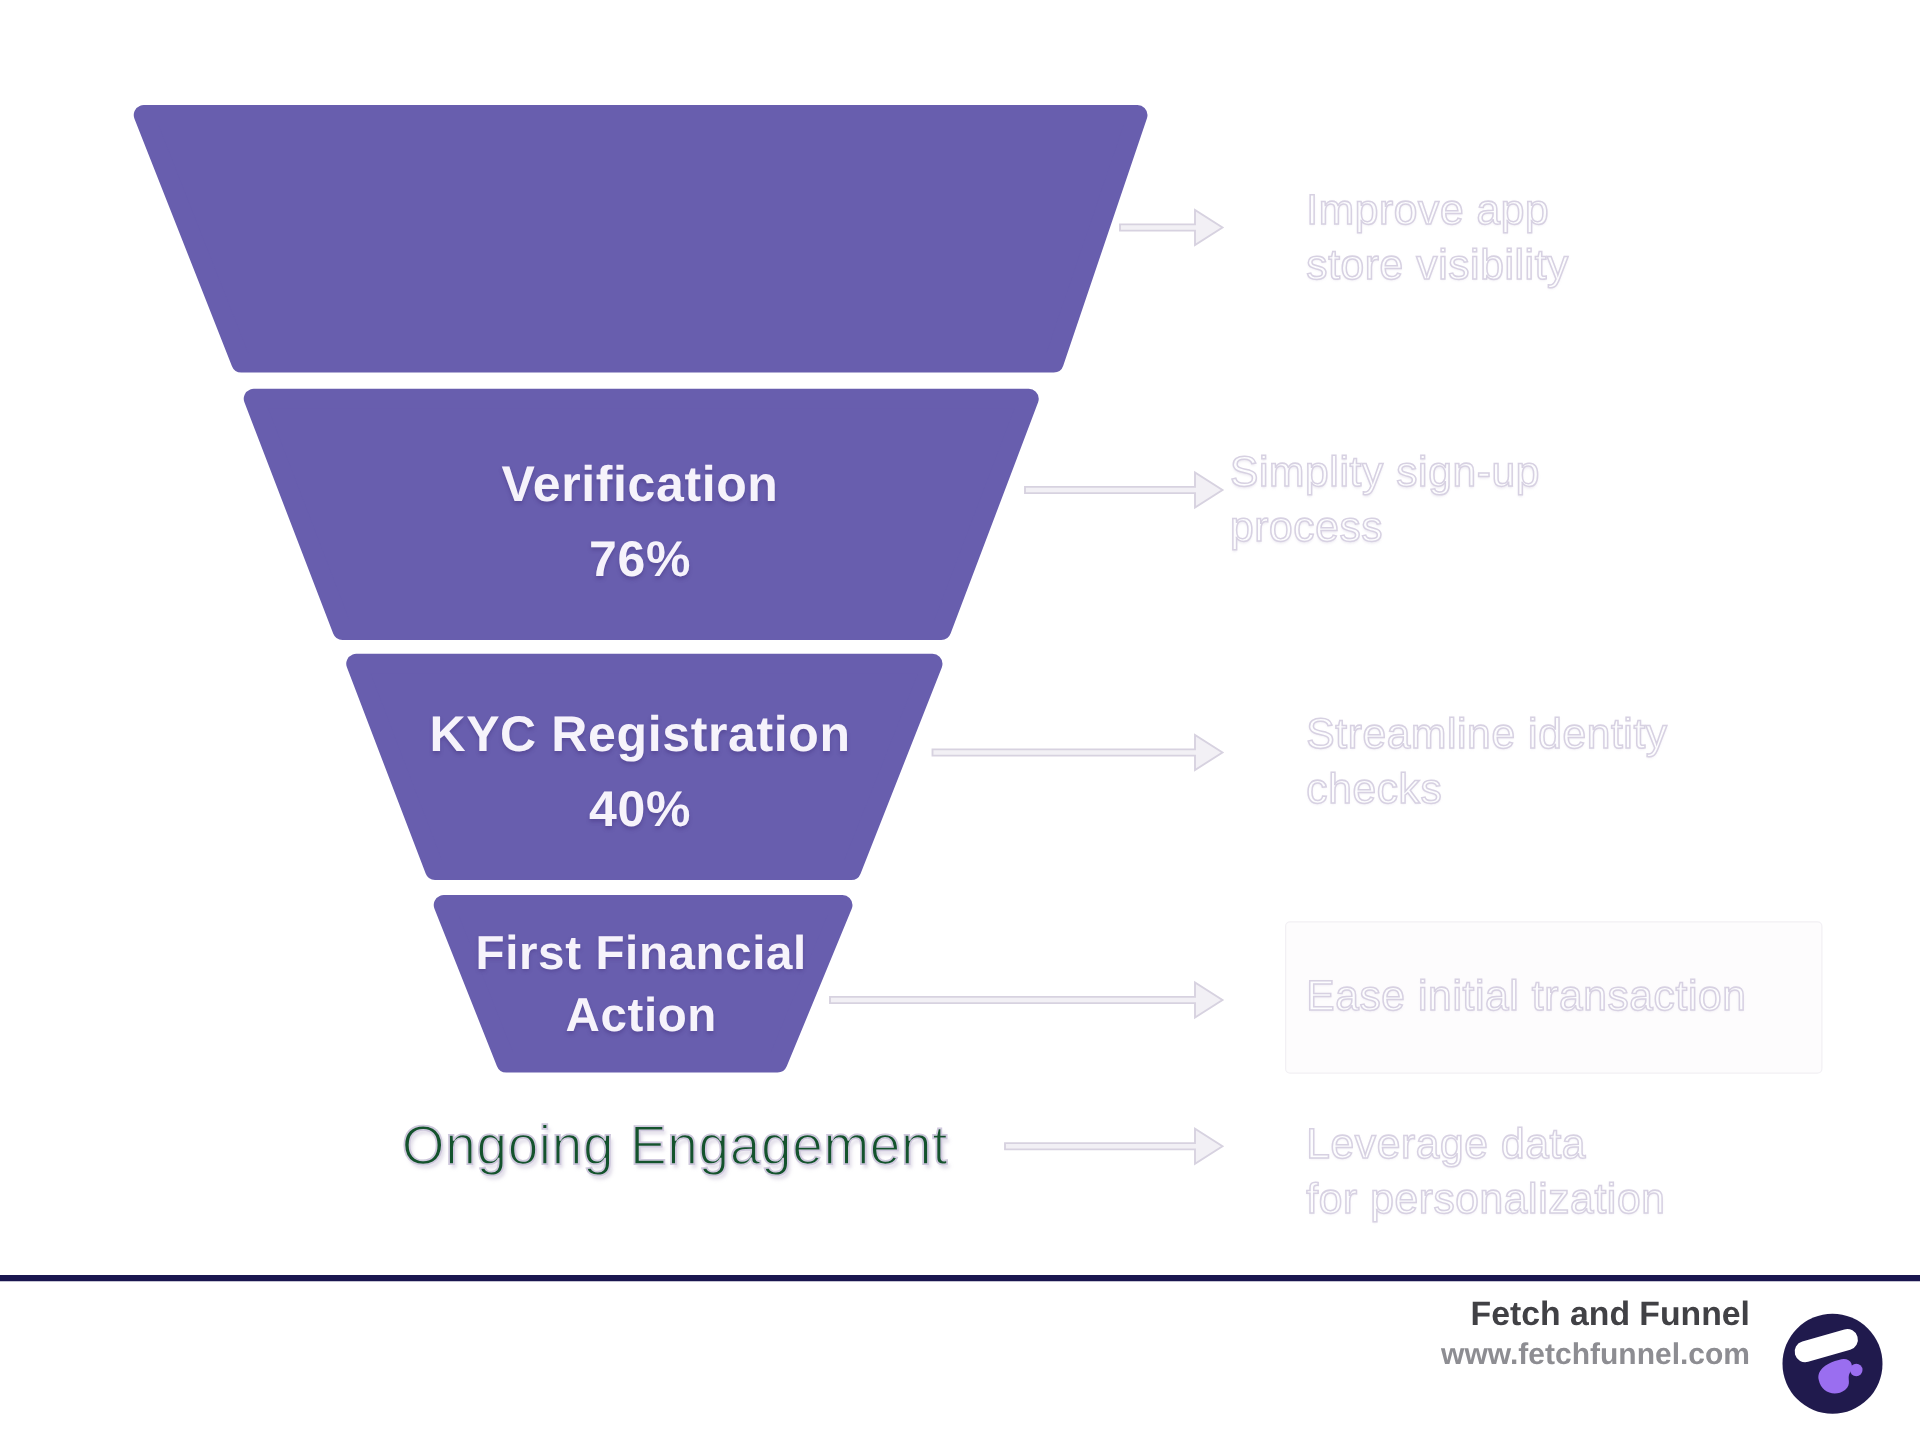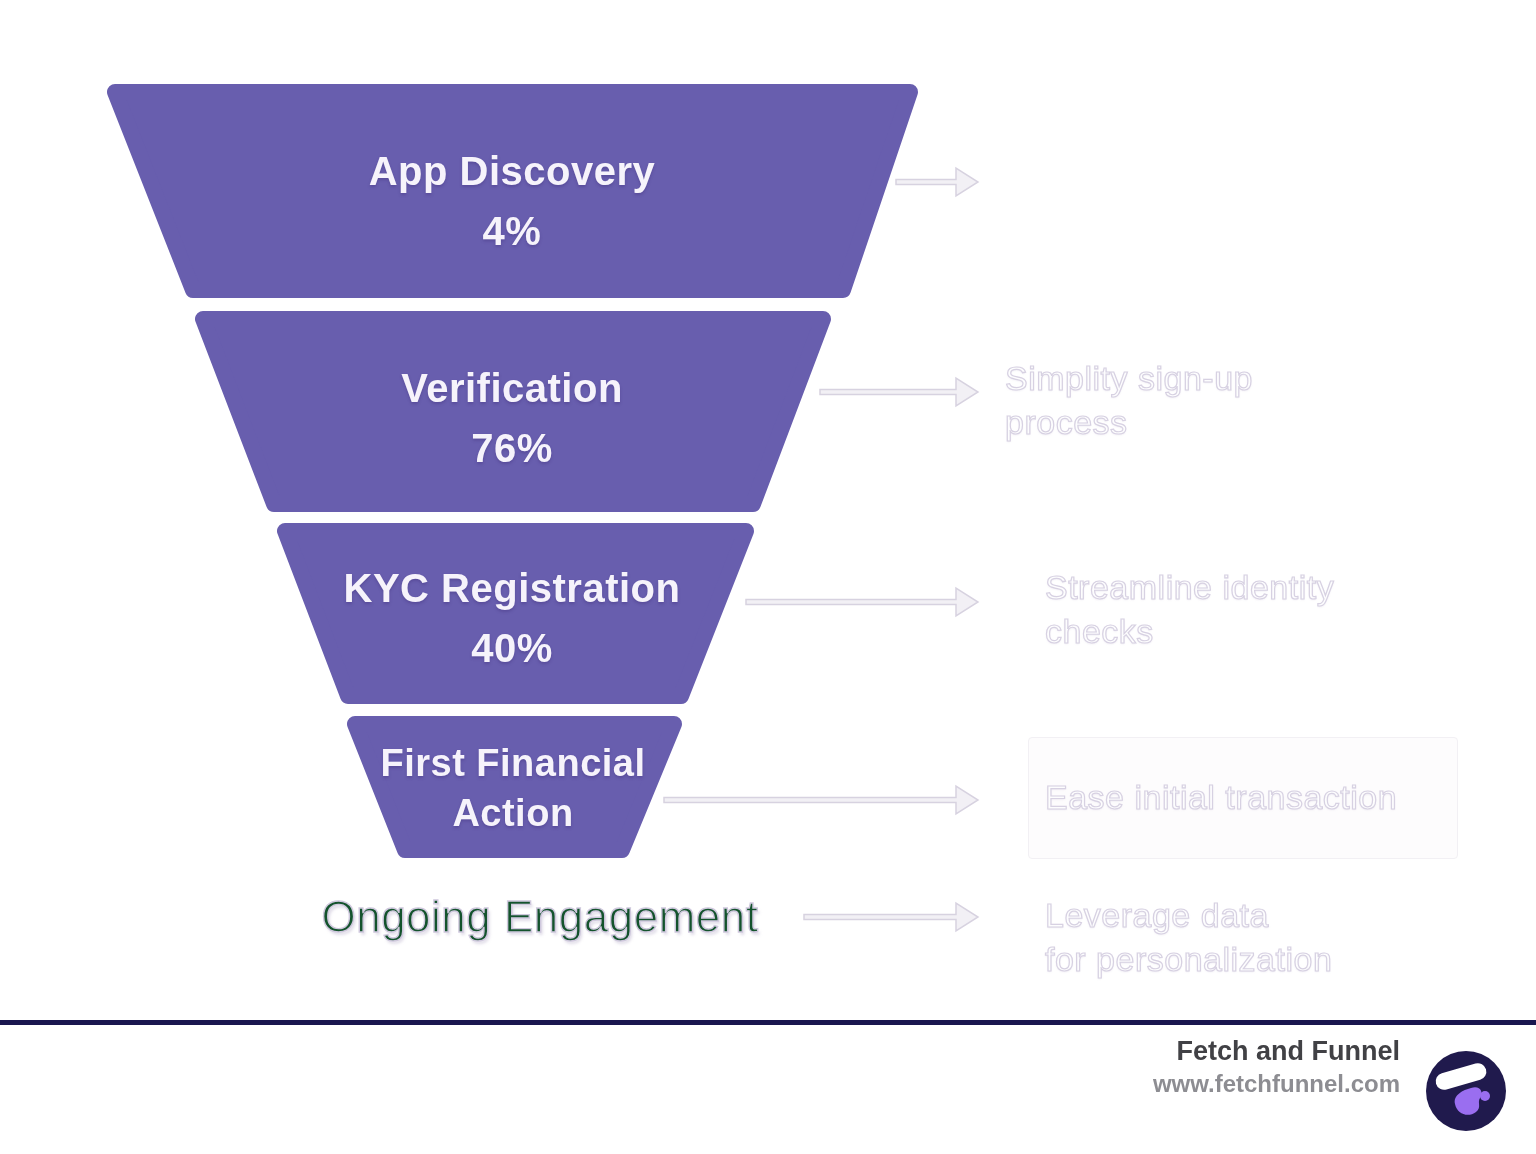--- a/index.html
+++ b/index.html
@@ -61,43 +61,43 @@
 
     <path d="M896,179.5 H956 V168 L978,182 L956,196 V184.5 H896 Z" fill="#f2f0f5" stroke="#d7d2e0" stroke-width="1.5"></path>
     <path d="M820,389.5 H956 V378 L978,392 L956,406 V394.5 H820 Z" fill="#f2f0f5" stroke="#d7d2e0" stroke-width="1.5"></path>
     <path d="M746,599.5 H956 V588 L978,602 L956,616 V604.5 H746 Z" fill="#f2f0f5" stroke="#d7d2e0" stroke-width="1.5"></path>
     <path d="M664,797.5 H956 V786 L978,800 L956,814 V802.5 H664 Z" fill="#f2f0f5" stroke="#d7d2e0" stroke-width="1.5"></path>
     <path d="M804,914.5 H956 V903 L978,917 L956,931 V919.5 H804 Z" fill="#f2f0f5" stroke="#d7d2e0" stroke-width="1.5"></path>
   </svg>
 
   <div class="annotation-card"></div>
 
-  <div class="stage-text" style="left:162px; top:141px; width:700px; font-size:40px; line-height:60px;">
-    <span class="stage-line">App Discovery</span>
-    <span class="stage-line">4%</span>
-  </div>
 
   <div class="stage-text" style="left:162px; top:358px; width:700px; font-size:40px; line-height:60px;">
     <span class="stage-line">Verification</span>
     <span class="stage-line">76%</span>
   </div>
 
   <div class="stage-text" style="left:162px; top:558px; width:700px; font-size:40px; line-height:60px;">
     <span class="stage-line">KYC Registration</span>
     <span class="stage-line">40%</span>
   </div>
 
   <div class="stage-text" style="left:353px; top:738px; width:320px; font-size:38px; line-height:50px;">
     <span>First Financial Action</span>
   </div>
 
   <div class="ghost-title" style="left:240px; top:893px; width:600px;">Ongoing Engagement</div>
 
+  <div class="note" style="left:1045px; top:146px; width:470px;">
+    <span class="stage-line">Improve app</span>
+    <span class="stage-line">store visibility</span>
+  </div>
 
-  <div class="note" style="left:1005px; top:356px; width:470px;">
+  <div class="note" style="left:984px; top:356px; width:470px;">
     <span class="stage-line">Simplity sign-up</span>
     <span class="stage-line">process</span>
   </div>
 
   <div class="note" style="left:1045px; top:565px; width:470px;">
     <span class="stage-line">Streamline identity</span>
     <span class="stage-line">checks</span>
   </div>
 
   <div class="note" style="left:1045px; top:775px; width:470px;">

